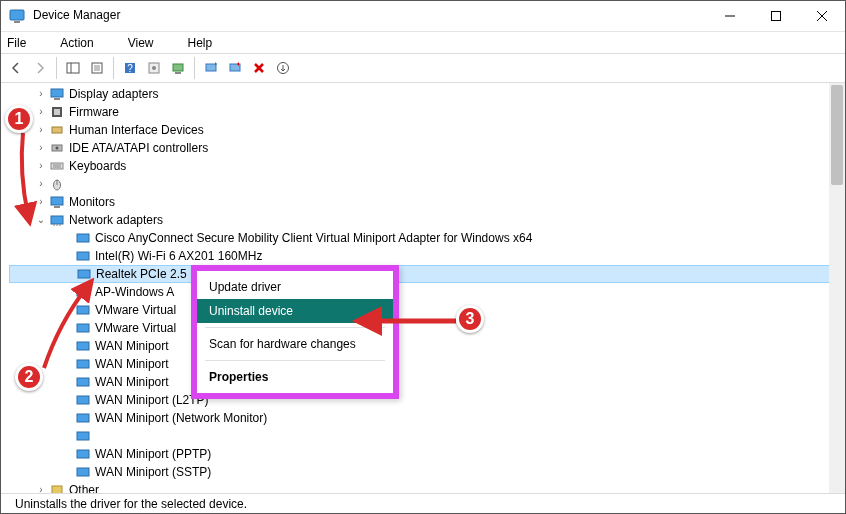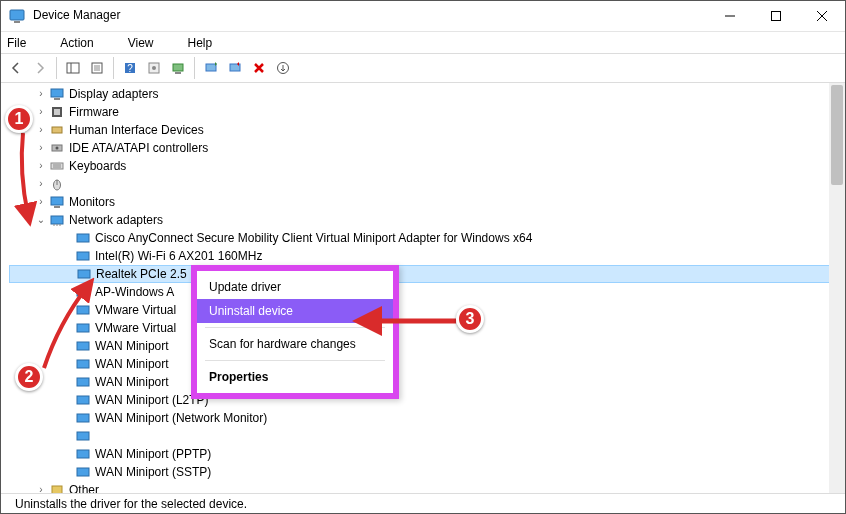--- a/index.html
+++ b/index.html
@@ -25,21 +25,21 @@
   .indent1 { padding-left: 26px; }
   .indent2 { padding-left: 64px; }
   .expander { width:12px; display:inline-flex; justify-content:center; color:#666; font-size:10px; }
   .dev-icon { width:16px; height:16px; display:inline-flex; align-items:center; justify-content:center; margin:0 4px 0 2px; }
   .dev-icon svg { display:block; }
   .node-label { }
   .node.selected { background:#cce8ff; border:1px solid #99d1ff; }
   .node.selected .node-label { }
   .context-menu { position:absolute; left:190px; top:182px; width:208px; background:#fff; border:6px solid #d946ef; box-shadow:2px 2px 6px rgba(0,0,0,0.2); padding:4px 0; z-index:5; }
   .cm-item { height:24px; display:flex; align-items:center; padding:0 12px; font-size:12px; }
-  .cm-item.highlight { background:#8b5cf6; color:#fff; }
+  .cm-item.highlight { background:#0f766e; color:#fff; }
   .cm-sep { height:1px; background:#e0e0e0; margin:4px 8px; }
   .cm-item.bold { font-weight:bold; }
   .statusbar { height:20px; border-top:1px solid #dcdcdc; display:flex; align-items:center; padding:0 14px; font-size:12px; }
   .scrollbar-fake { position:absolute; right:0; top:0; bottom:0; width:16px; background:#f0f0f0; }
   .scrollbar-thumb { position:absolute; right:2px; top:2px; width:12px; height:100px; background:#c0c0c0; border-radius:2px; }
   
   .callout { position:absolute; width:28px; height:28px; background:#d92b2b; border:3px solid #fff; border-radius:50%; color:#fff; font-weight:bold; font-size:16px; display:flex; align-items:center; justify-content:center; box-shadow:0 1px 3px rgba(0,0,0,0.4); z-index:10; }
   .arrow { position:absolute; z-index:9; }
   .arrow svg { overflow:visible; }
 </style>

